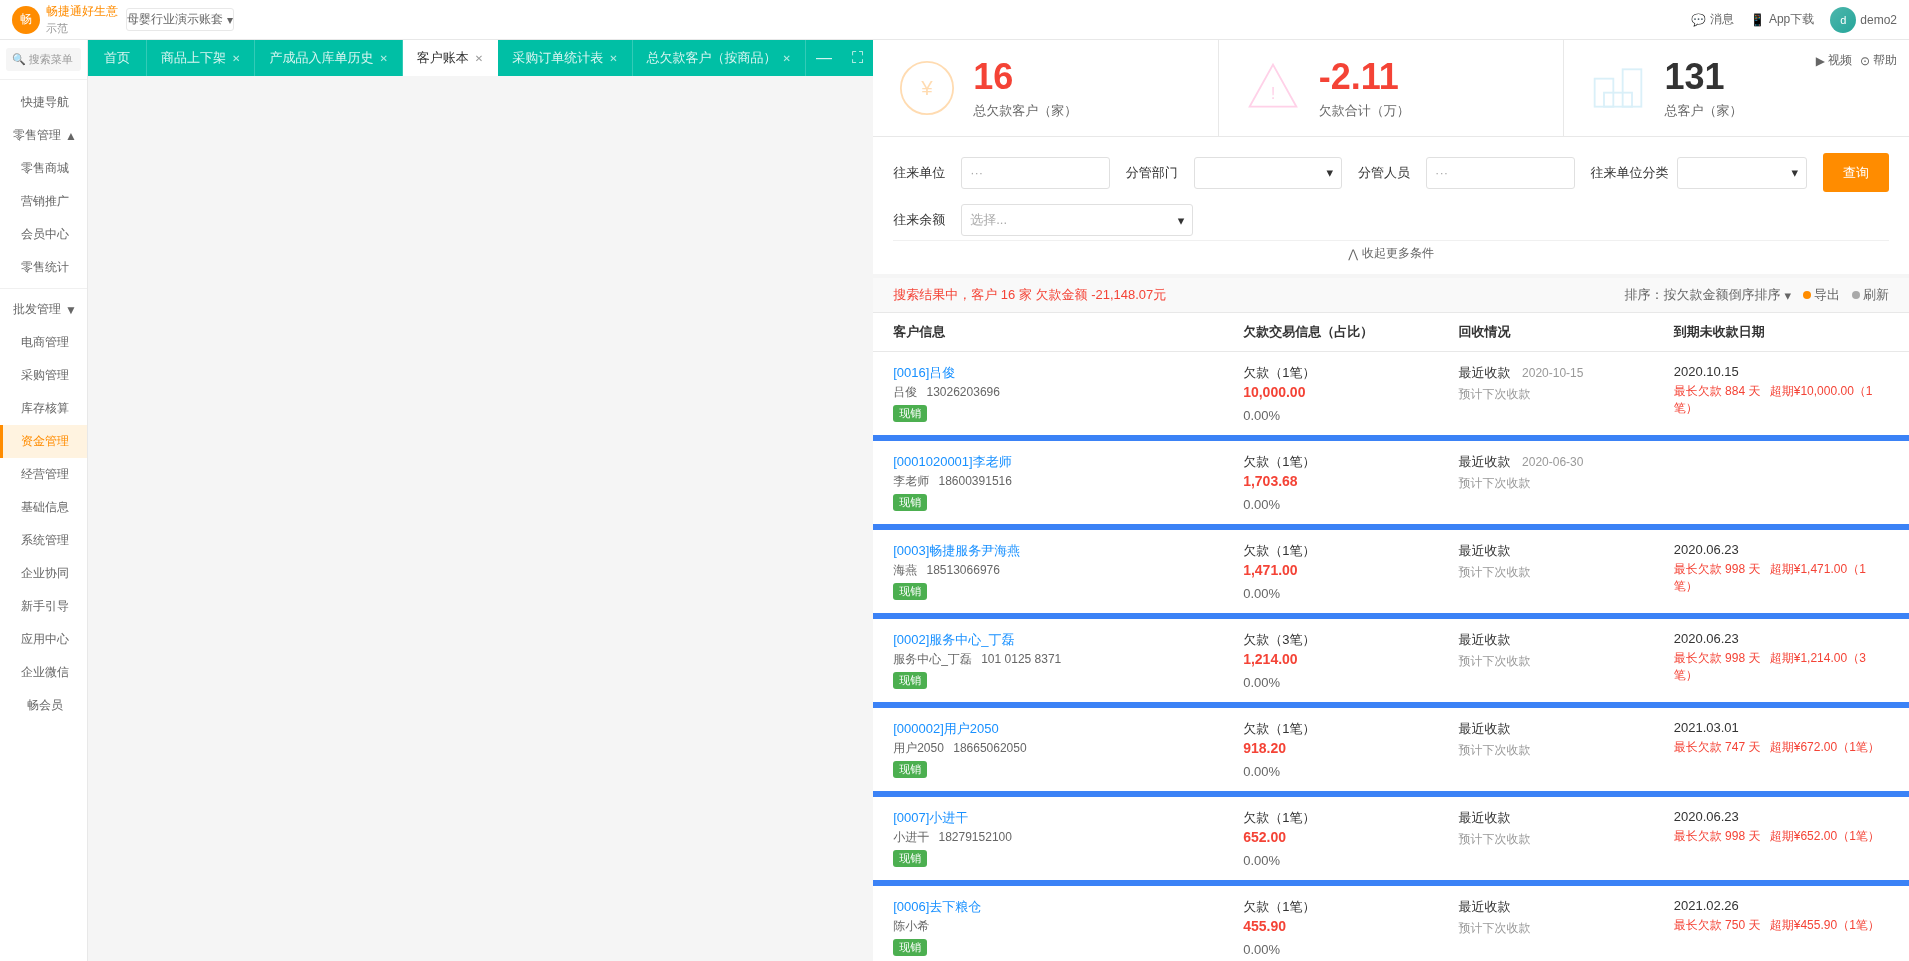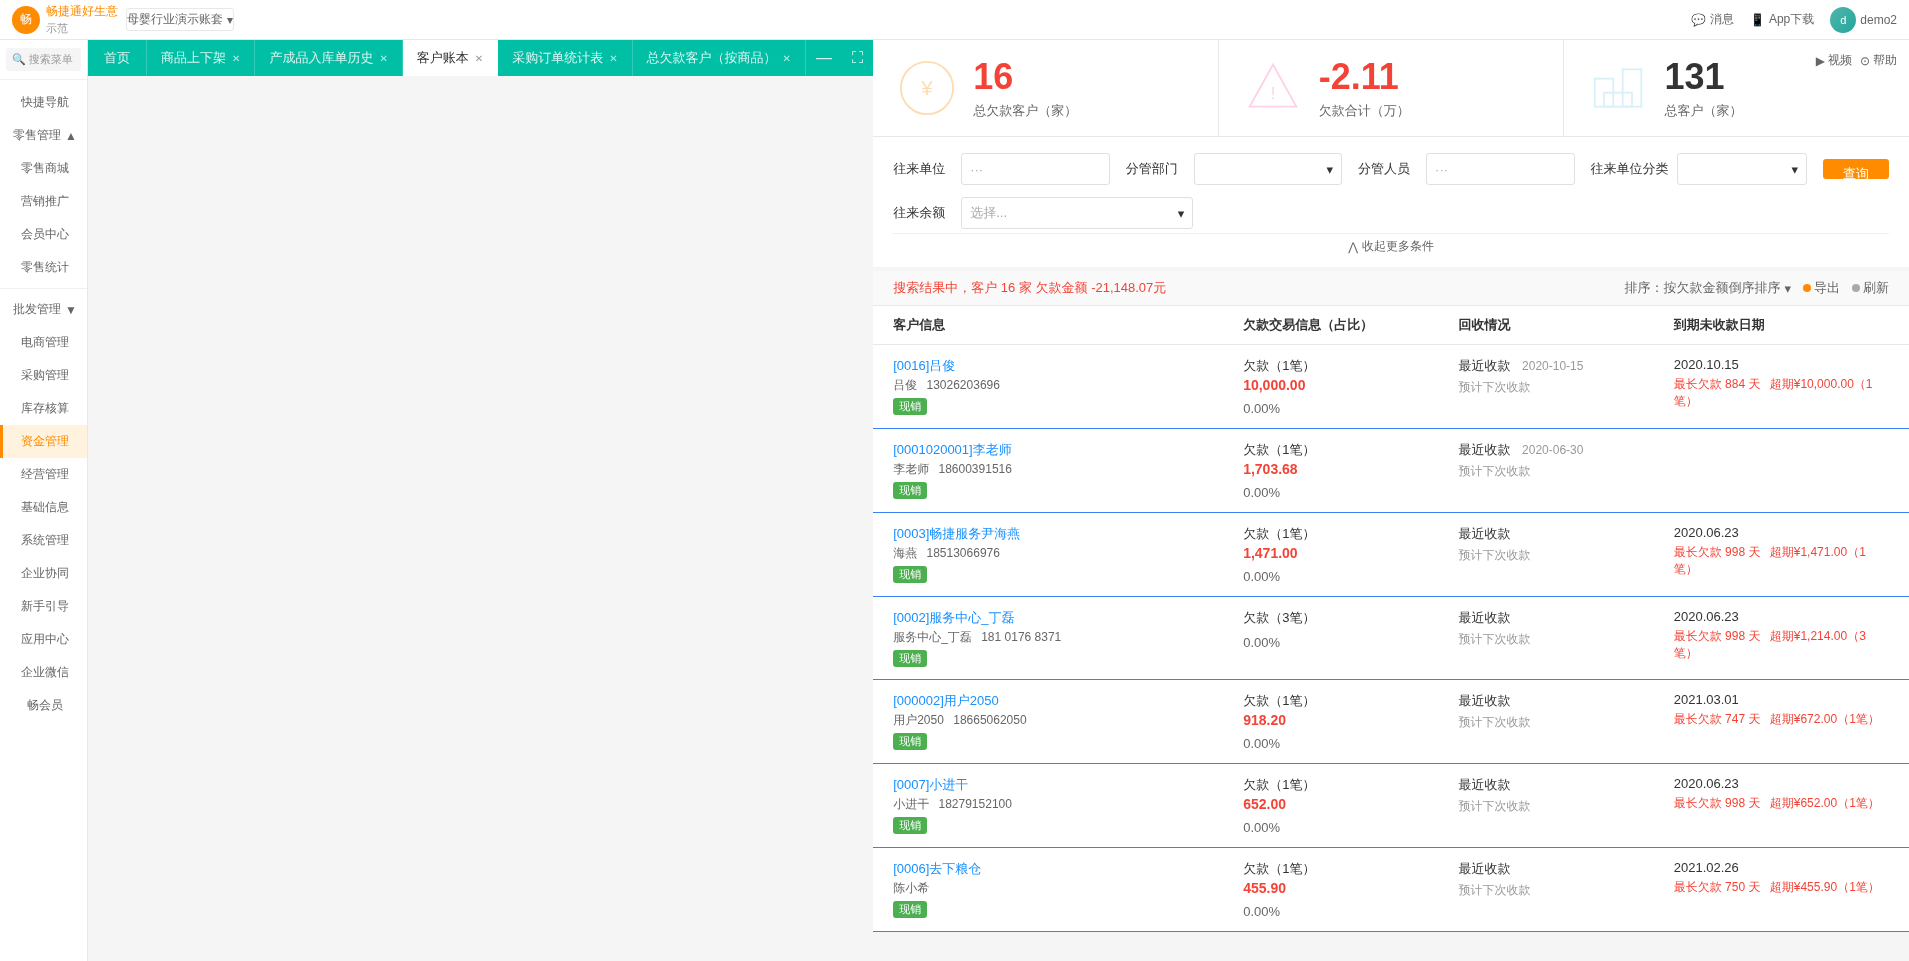--- a/index.html
+++ b/index.html
@@ -56,37 +56,37 @@
     .stat-actions { position: absolute; top: 12px; right: 12px; display: flex; gap: 8px; font-size: 12px; color: #666; }
     .stat-action-btn { cursor: pointer; display: flex; align-items: center; gap: 3px; }
 
     
     .filter-area { background: #fff; padding: 16px 20px 8px; margin-bottom: 4px; }
     .filter-row { display: flex; align-items: center; gap: 16px; margin-bottom: 12px; }
     .filter-item { display: flex; align-items: center; gap: 8px; flex: 1; }
     .filter-label { font-size: 13px; color: #333; white-space: nowrap; min-width: 60px; }
     .filter-input { flex: 1; height: 32px; border: 1px solid #e0e0e0; border-radius: 3px; padding: 0 8px; font-size: 13px; background: #fff; display: flex; align-items: center; justify-content: space-between; cursor: pointer; }
     .filter-select { flex: 1; height: 32px; border: 1px solid #e0e0e0; border-radius: 3px; padding: 0 8px; font-size: 13px; background: #fff; display: flex; align-items: center; justify-content: space-between; cursor: pointer; }
-    .search-btn { background: #ff8c00; color: #fff; border: none; border-radius: 3px; padding: 6px 20px; font-size: 13px; cursor: pointer; height: 20px; }
+    .search-btn { background: #ff8c00; color: #fff; border: none; border-radius: 3px; padding: 6px 20px; font-size: 13px; cursor: pointer; height: 39px; }
     .collapse-btn { display: flex; align-items: center; justify-content: center; gap: 4px; color: #666; font-size: 12px; cursor: pointer; padding: 4px 0; border-top: 1px solid #f0f0f0; margin-top: 4px; }
 
     
     .results-header { background: #f9f9f9; padding: 8px 20px; display: flex; align-items: center; justify-content: space-between; border-bottom: 1px solid #e8e8e8; font-size: 13px; }
     .results-info { color: #333; }
     .results-info span { color: #f44336; }
     .results-actions { display: flex; align-items: center; gap: 12px; font-size: 13px; color: #666; }
     .sort-selector { display: flex; align-items: center; gap: 4px; cursor: pointer; }
     .action-btn-sm { display: flex; align-items: center; gap: 3px; cursor: pointer; color: #666; }
     .action-btn-sm .dot { width: 8px; height: 8px; border-radius: 50%; background: #ff8c00; display: inline-block; }
     .action-btn-sm .dot-gray { width: 8px; height: 8px; border-radius: 50%; background: #aaa; display: inline-block; }
 
     
     .data-table { background: #fff; }
     .table-header { display: grid; grid-template-columns: 350px 1fr 1fr 1fr; padding: 10px 20px; background: #fff; border-bottom: 1px solid #e8e8e8; font-weight: bold; font-size: 13px; color: #333; }
-    .table-row { display: grid; grid-template-columns: 350px 1fr 1fr 1fr; padding: 12px 20px; border-bottom: 1px solid #3b82f6; align-items: start; }
+    .table-row { display: grid; grid-template-columns: 350px 1fr 1fr 1fr; padding: 12px 20px; border-bottom: 6px solid #3b82f6; align-items: start; }
 
     .customer-name { color: #1890ff; cursor: pointer; font-size: 13px; }
     .customer-contact { font-size: 12px; color: #666; margin-top: 2px; }
     .tag { display: inline-block; padding: 1px 6px; border-radius: 3px; font-size: 11px; margin-top: 4px; }
     .tag-green { background: #4caf50; color: #fff; }
     .debt-count { font-size: 13px; color: #333; }
     .debt-amount { font-size: 14px; color: #f44336; font-weight: bold; margin-top: 2px; }
     .debt-percent { font-size: 13px; color: #666; margin-top: 8px; }
 
     .payment-info { font-size: 13px; color: #333; }
@@ -452,26 +452,27 @@
                 <span class="overdue-link" style="margin-left:6px;">超期¥1,471.00（1笔）</span>
               </div>
             </div>
           </div>
 
           <div class="table-row">
             <div>
               <div class="customer-name">[0002]服务中心_丁磊</div>
               <div class="customer-contact">
                 <span>服务中心_丁磊</span>
-                <span style="margin-left:6px;">181 0176 8371</span>
+                <span style="margin-left:6px;">101 0125 8371</span>
               </div>
               <span class="tag tag-green">现销</span>
             </div>
             <div>
               <div class="debt-count">欠款（3笔）</div>
+              <div class="debt-amount">1,214.00</div>
               <div class="debt-percent">0.00%</div>
             </div>
             <div>
               <div class="payment-info">
                 <span>最近收款</span>
                 <span class="payment-date"></span>
               </div>
               <div class="payment-next">预计下次收款</div>
             </div>
             <div>

